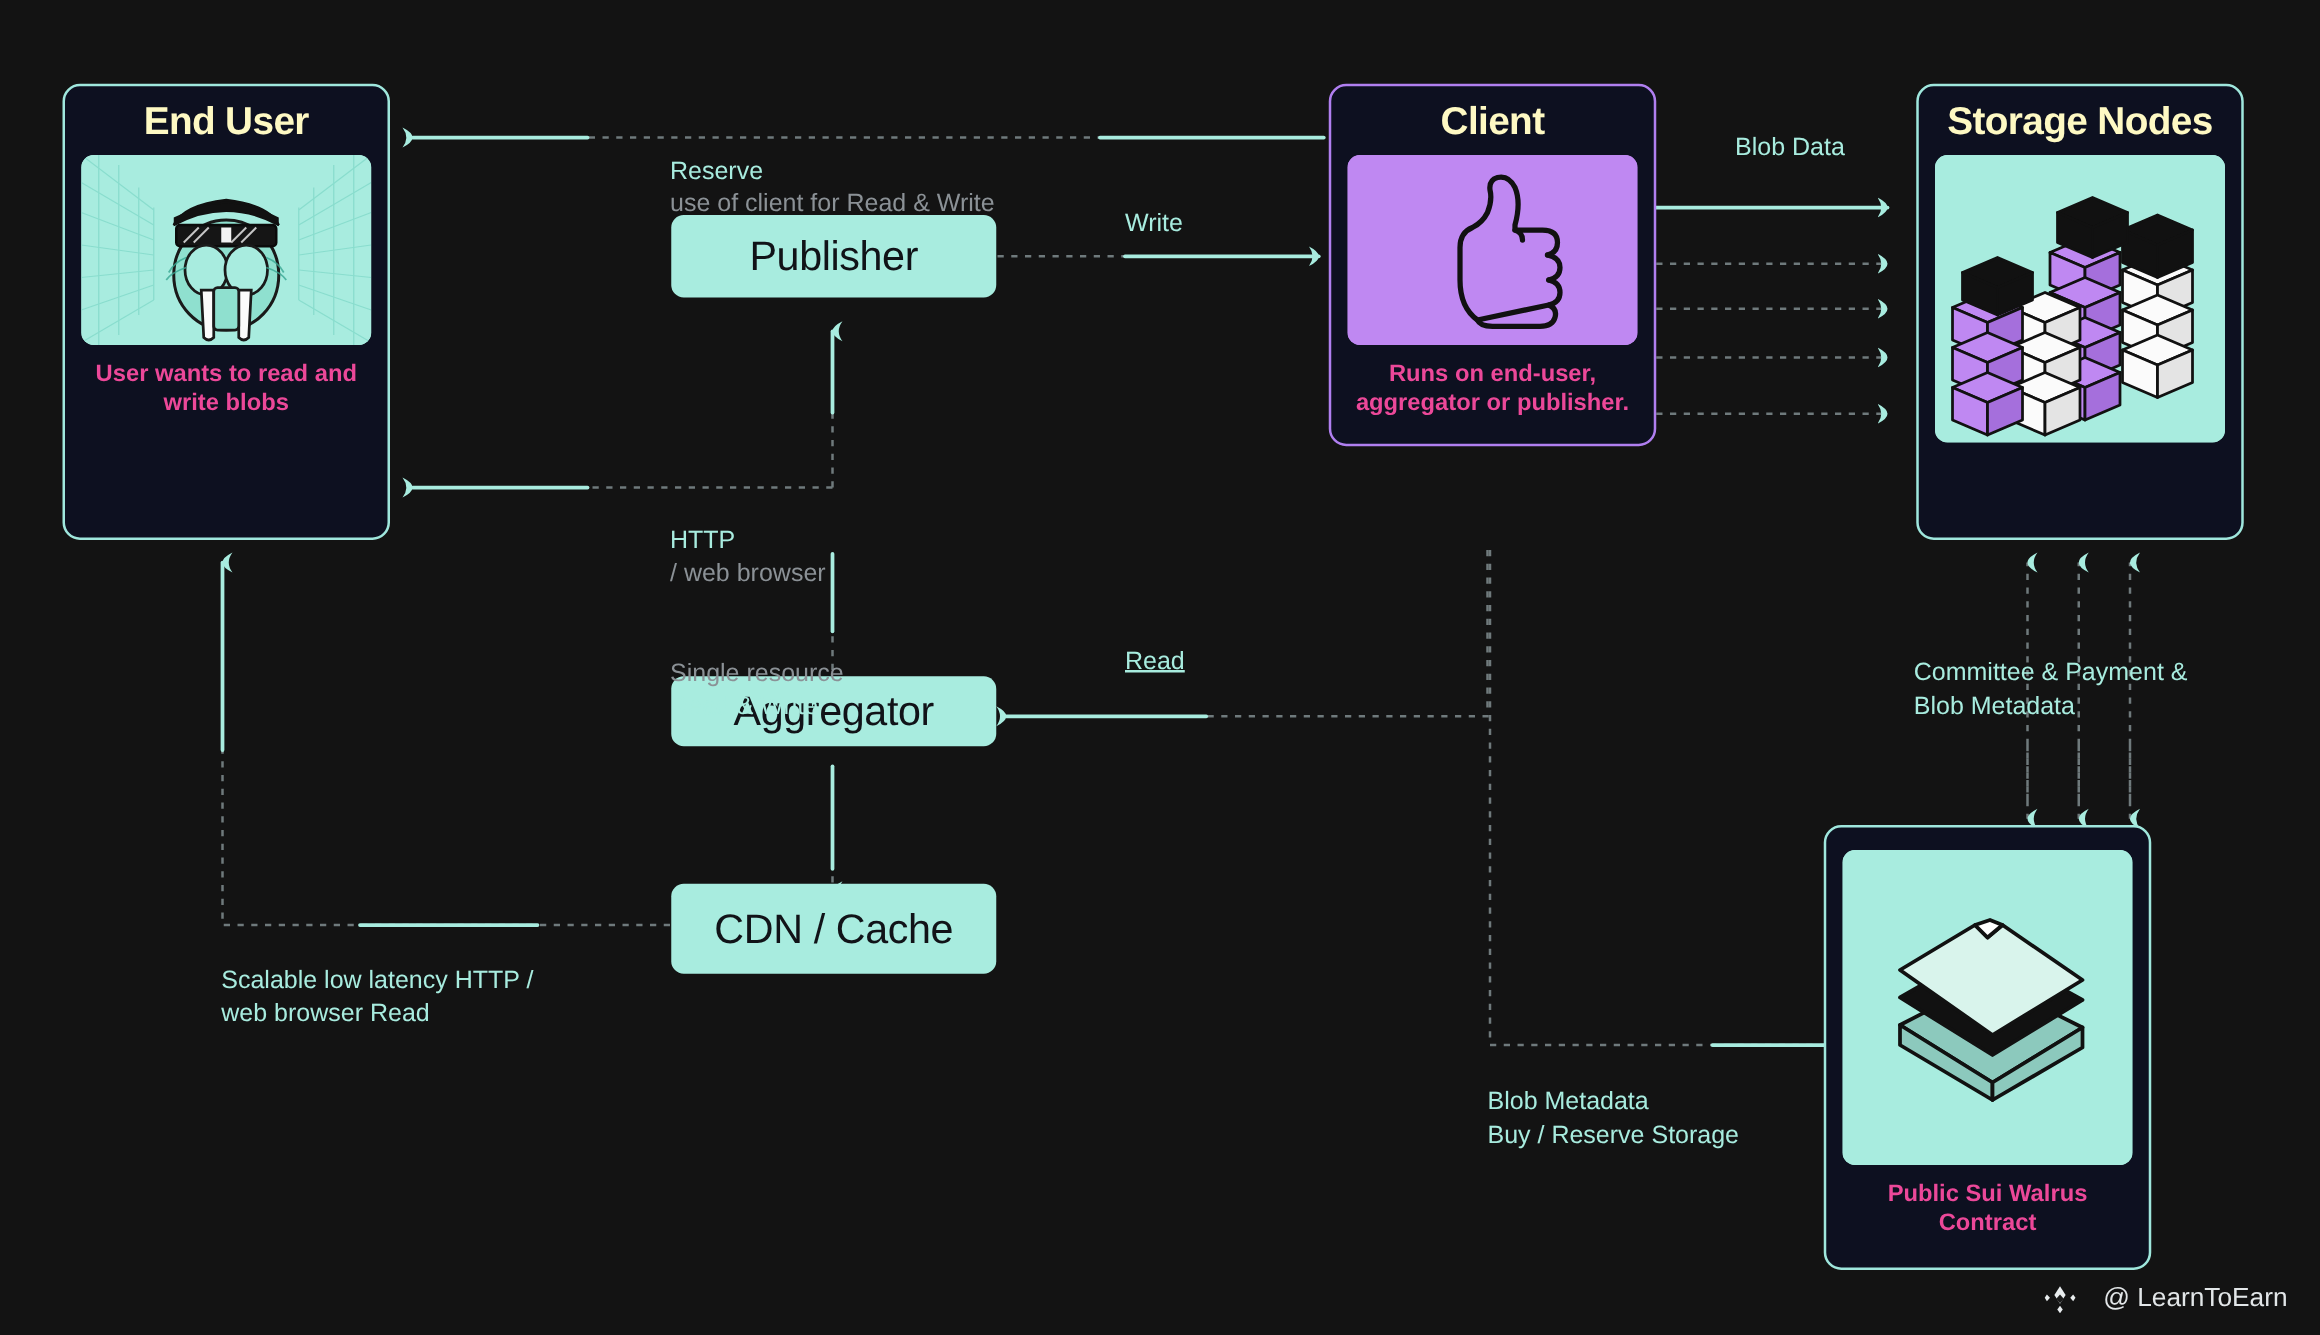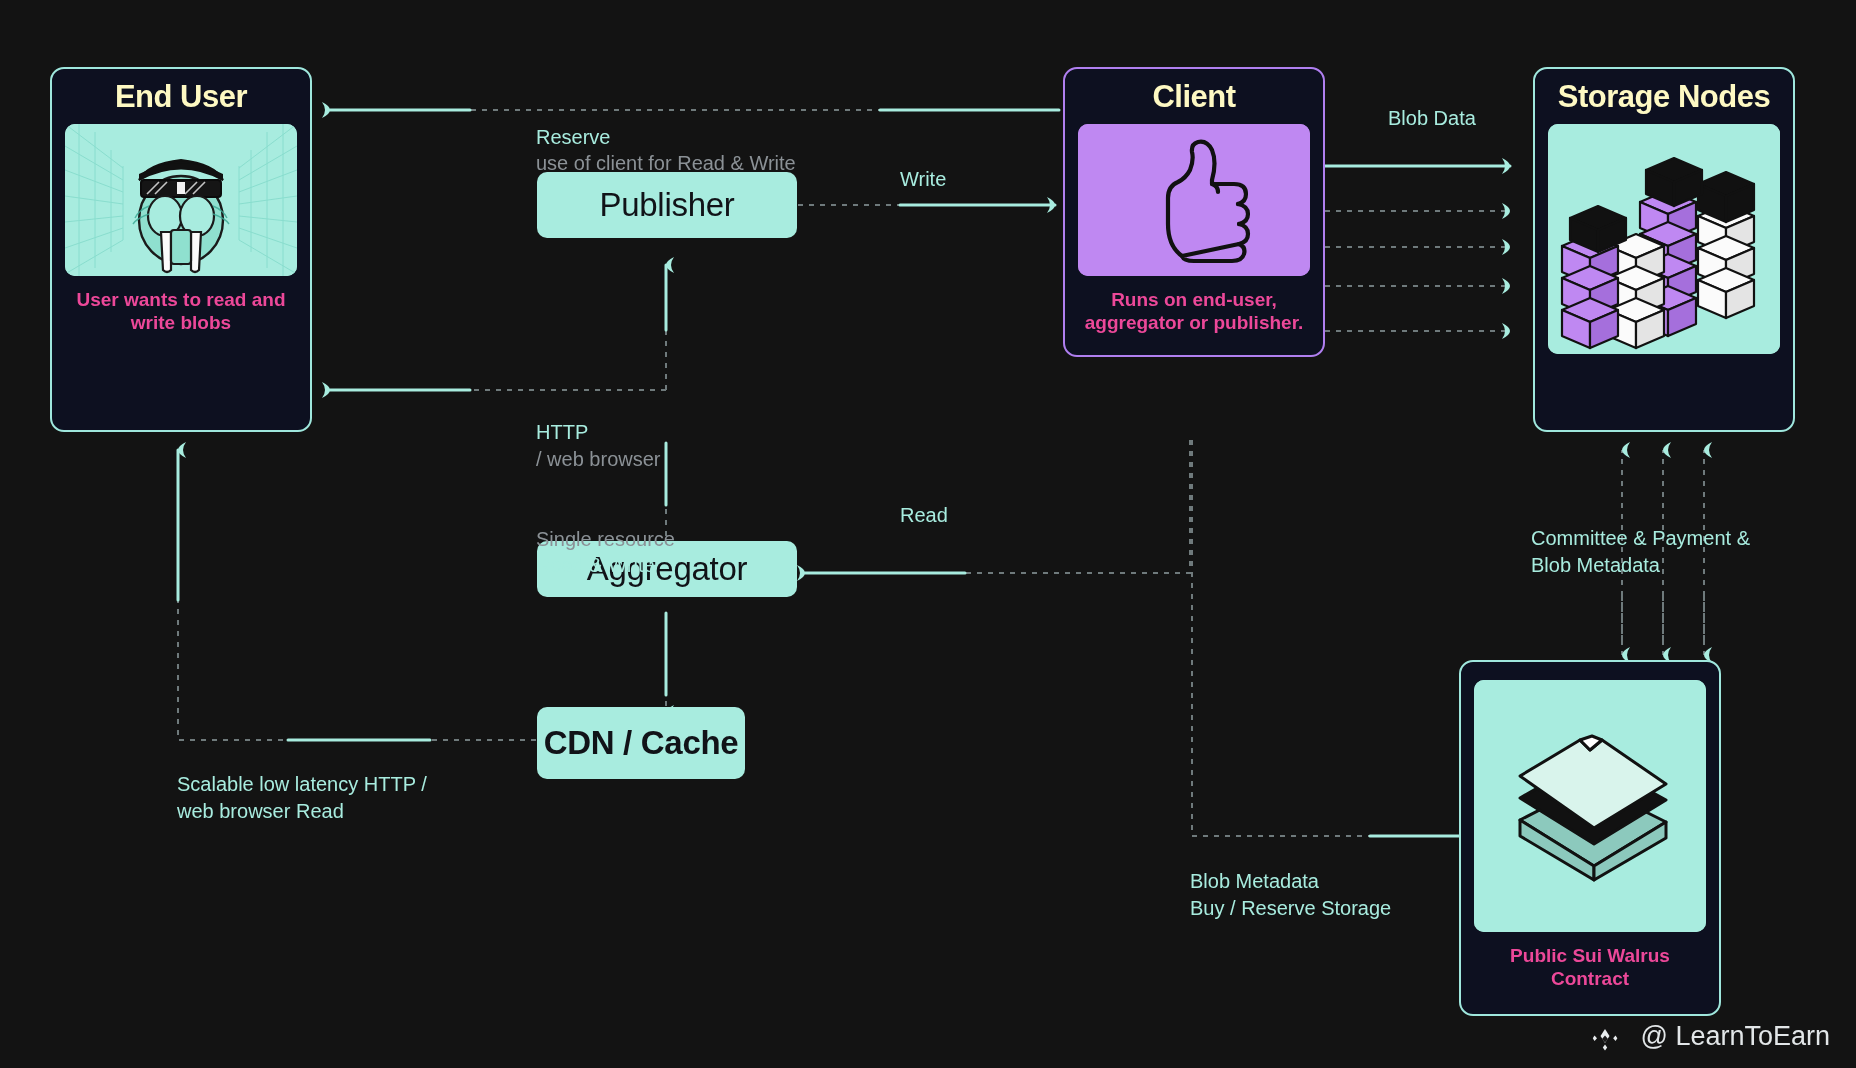--- a/index.html
+++ b/index.html
@@ -68,22 +68,22 @@
     line-height: 1.33;
     color: #a8ecdf;
     white-space: pre-line;
   }
   .lbl .dim { color: #8b9196; }
 
   
   .watermark {
     position: absolute;
     right: 26px; bottom: 16px;
-    display: flex; align-items: flex-end; gap: 22px;
-    color: #e2e6e8; font-size: 27px;
+    display: flex; align-items: center; gap: 22px;
+    color: #e2e6e8; font-size: 21px;
   }
   .wm-icon { width: 26px; height: 26px; display:block; }
 
   
   .ill { display:block; }
 </style>
 </head>
 <body>
 
 <div id="stage">
@@ -306,21 +306,21 @@
           <path d="M106,60 L116,70 L128,60 L118,56 Z" fill="#ffffff"></path>
         </g>
       </svg>
     </div>
     <div class="card-caption">Public Sui Walrus
 Contract</div>
   </div>
 
   <div class="pill" style="left:537px; top:172px; width:260px; height:66px;">Publisher</div>
   <div class="pill" style="left:537px; top:541px; width:260px; height:56px;">Aggregator</div>
-  <div class="pill" style="left:537px; top:707px; width:208px; height:72px;font-weight:bold;">CDN / Cache</div>
+  <div class="pill" style="left:537px; top:707px; width:260px; height:72px;">CDN / Cache</div>
 
   <div class="lbl" style="left:536px; top:97px;">
     <span>Reserve</span>
     <span class="dim">use of client for Read &amp; Write</span>
   </div>
 
   <div class="lbl" style="left:900px; top:166px;">Write</div>
 
   <div class="lbl" style="left:1388px; top:105px;">Blob Data</div>
 
@@ -328,21 +328,21 @@
     <div>
       <span>HTTP</span>
       <span class="dim">/ web browser</span>
     </div>
     <div>
       <span class="dim">Single resource</span>
       <span>Read &amp; Write</span>
     </div>
   </div>
 
-  <div class="lbl" style="left:900px; top:502px;">Read</div>
+  <div class="lbl" style="left:900px; top:516px;text-decoration:underline;">Read</div>
 
   <div class="lbl" style="left:1531px; top:525px;">Committee &amp; Payment &amp;
 Blob Metadata</div>
 
   <div class="lbl" style="left:1190px; top:868px;">Blob Metadata
 Buy / Reserve Storage</div>
 
   <div class="lbl" style="left:177px; top:771px;">Scalable low latency HTTP /
 web browser Read</div>
 

